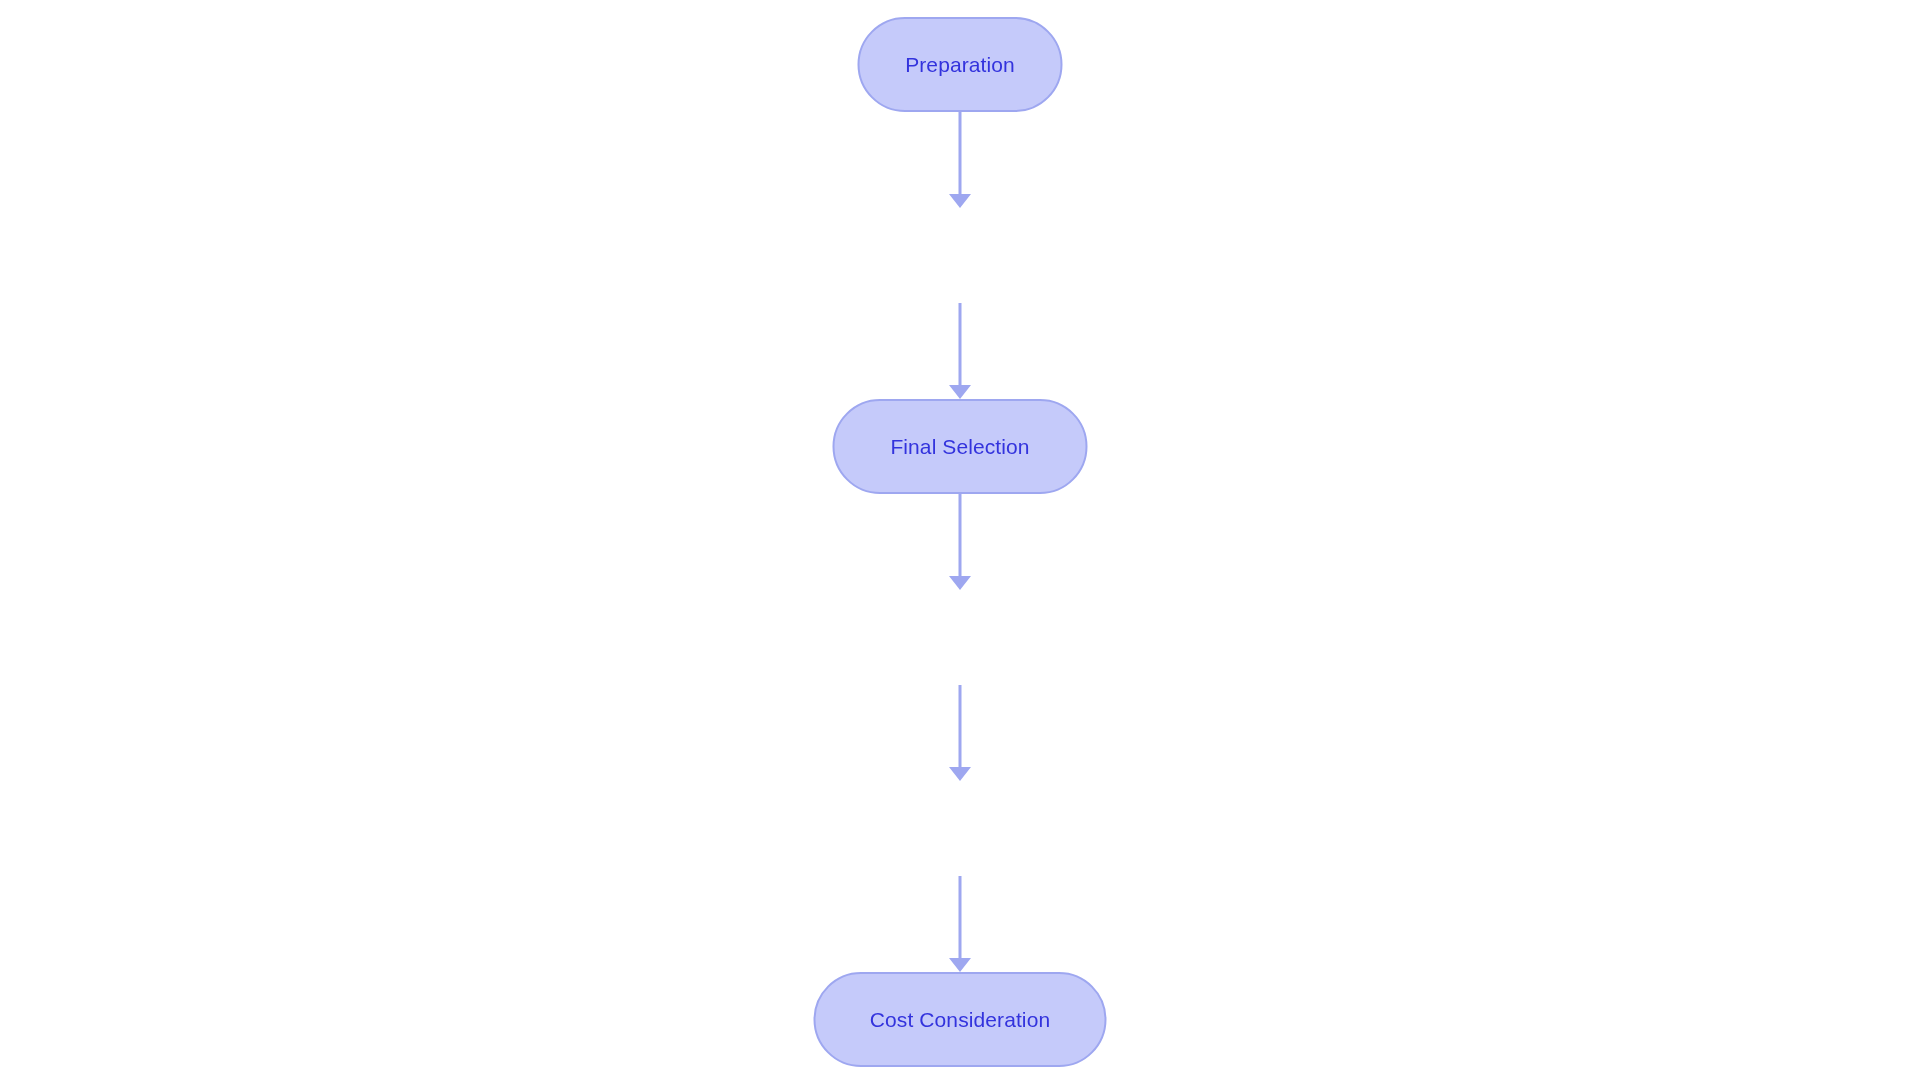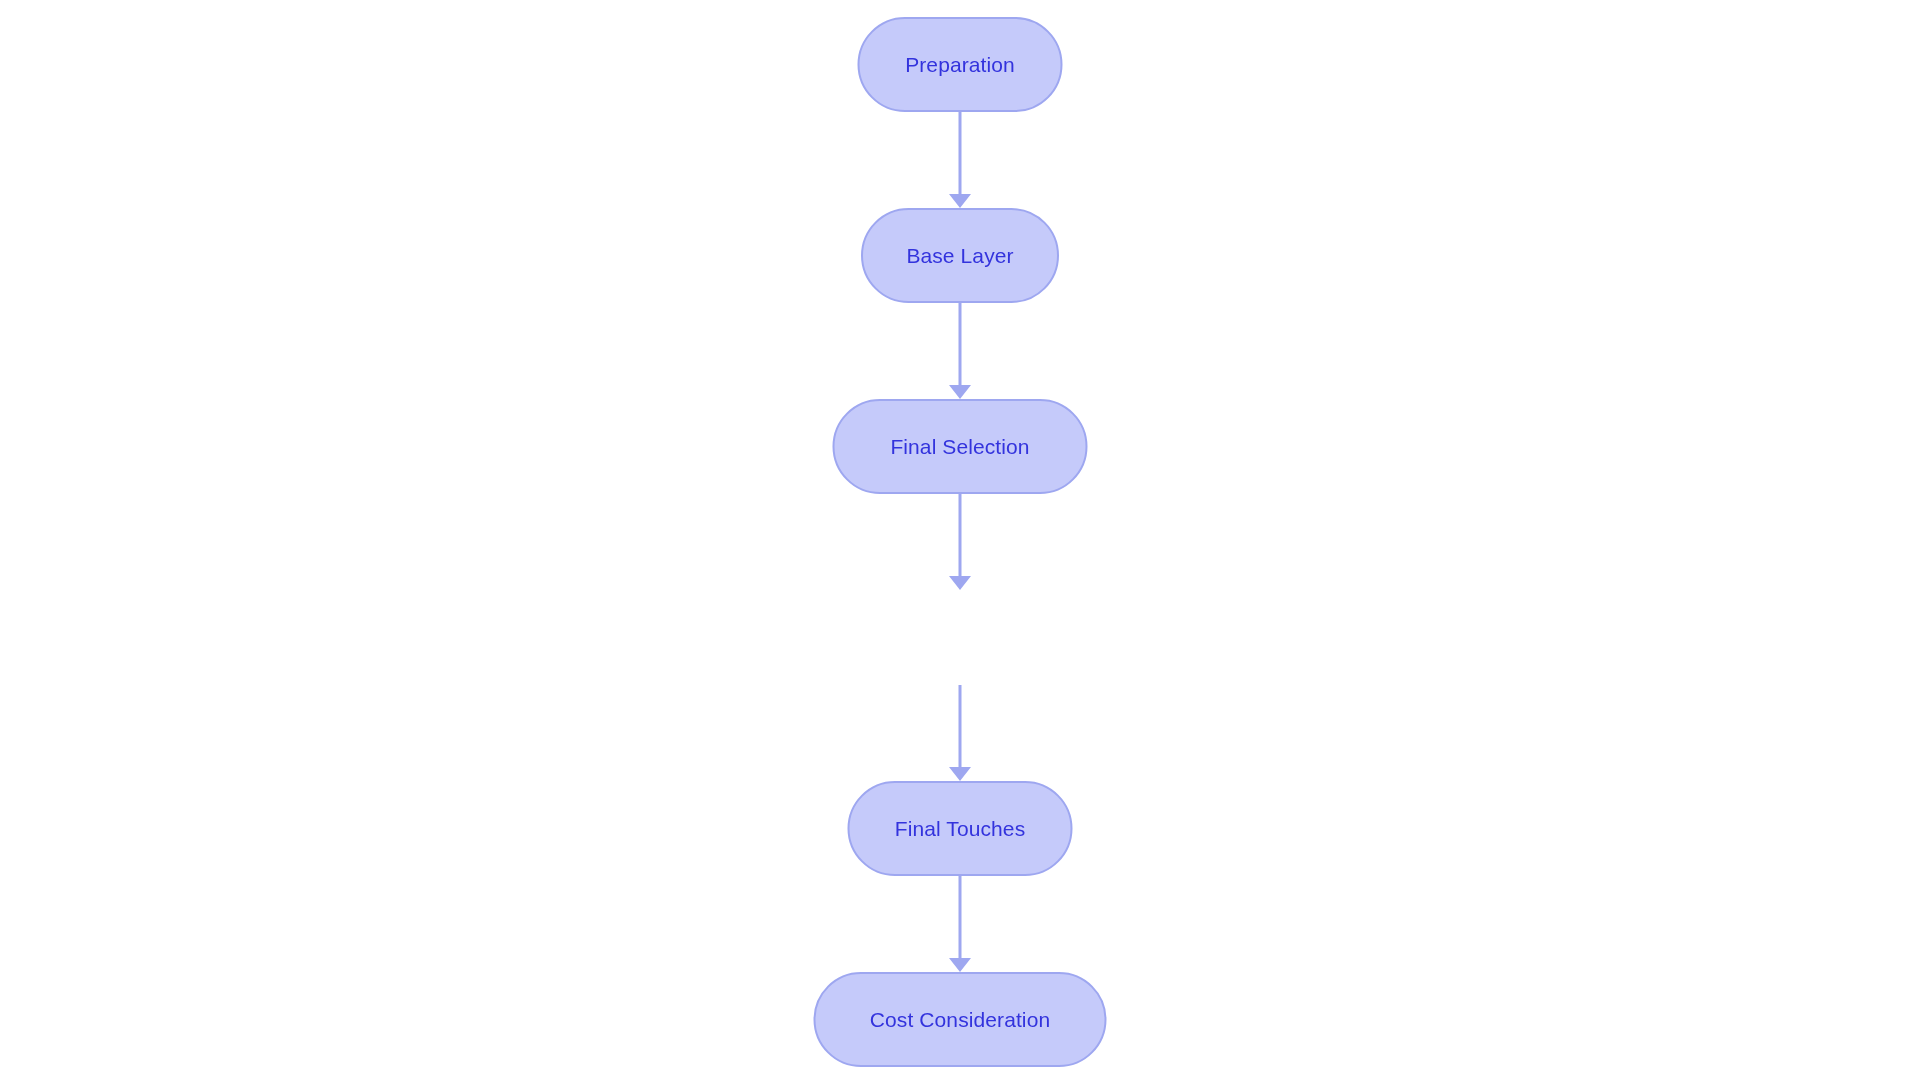--- a/index.html
+++ b/index.html
@@ -117,31 +117,25 @@
 
     <div class="flow-edge" style="top:876px;height:96px;">
       <div class="flow-edge-line" style="height:82px;"></div>
       <div class="flow-edge-arrowhead"></div>
     </div>
 
     <div class="flow-node" style="width:205px;height:95px;top:17px;">
       <span class="flow-node-label">Preparation</span>
     </div>
 
-    <div class="flow-node" style="width:198px;height:95px;top:208px;">
-      <span class="flow-node-label">Base Layer</span>
-    </div>
 
     <div class="flow-node" style="width:255px;height:95px;top:399px;">
       <span class="flow-node-label">Final Selection</span>
     </div>
 
 
-    <div class="flow-node" style="width:225px;height:95px;top:781px;">
-      <span class="flow-node-label">Final Touches</span>
-    </div>
 
     <div class="flow-node" style="width:293px;height:95px;top:972px;">
       <span class="flow-node-label">Cost Consideration</span>
     </div>
 
   </div>
 </div>
 
 </body></html>

